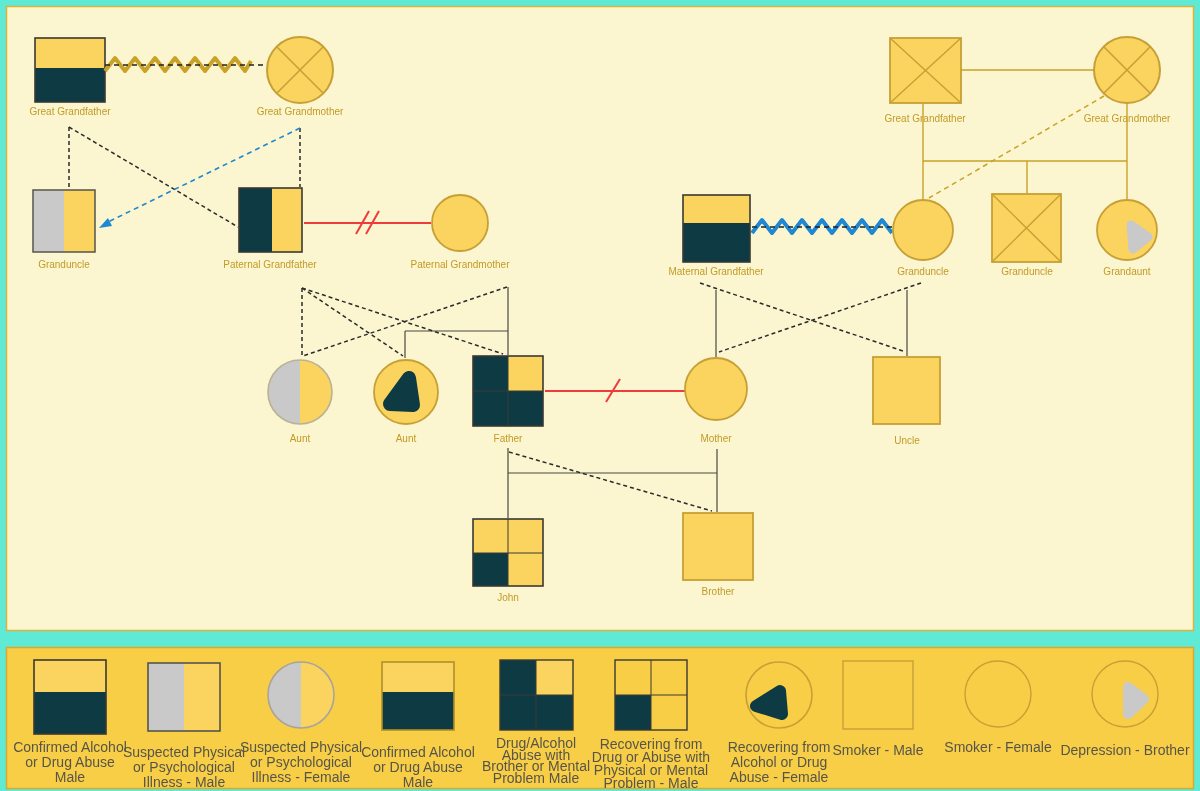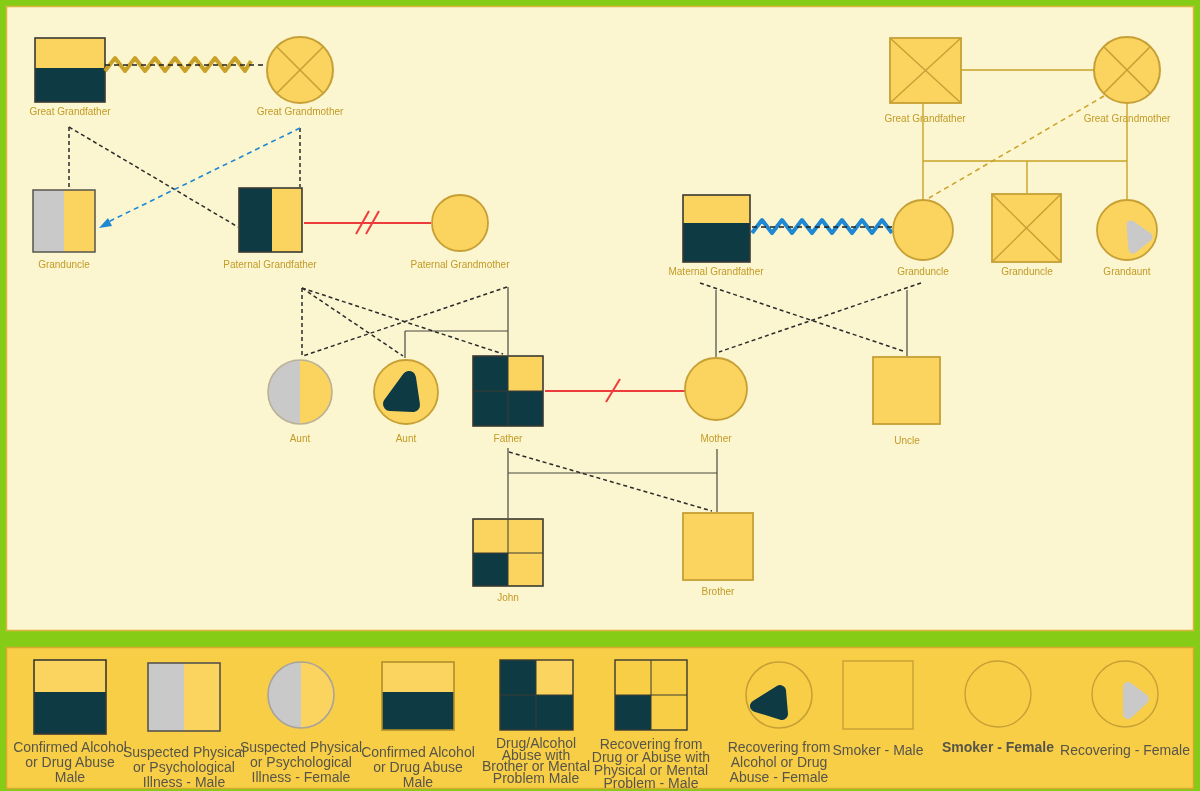--- a/index.html
+++ b/index.html
@@ -1,16 +1,16 @@
 <!DOCTYPE html>
 <html><head>
 <meta charset="utf-8">
 <style>
   html,body{margin:0;padding:0;background:#ffffff;font-family:"Liberation Sans",sans-serif;}
-  #stage{position:relative;width:1200px;height:791px;background:#84cc16;overflow:hidden;}
+  #stage{position:relative;width:1200px;height:791px;background:#5eead4;overflow:hidden;}
   #gensvg{position:absolute;left:0;top:0;}
   svg text{font-family:"Liberation Sans",sans-serif;font-size:10px;fill:#c39b25;}
   .legend-label{position:absolute;width:136px;text-align:center;font-size:14px;color:#57554a;
     line-height:15px;white-space:pre-line;}
   .legend-label.tight{line-height:11.5px;}
   .legend-label.mid{line-height:13px;}
 </style>
 </head>
 <body>
 
@@ -248,15 +248,15 @@
 Brother or Mental
 Problem Male</div>
   <div class="legend-label mid" style="left:583px;top:738px;">Recovering from
 Drug or Abuse with
 Physical or Mental
 Problem - Male</div>
   <div class="legend-label" style="left:711px;top:740px;">Recovering from
 Alcohol or Drug
 Abuse - Female</div>
   <div class="legend-label" style="left:810px;top:743px;">Smoker - Male</div>
-  <div class="legend-label" style="left:930px;top:740px;font-weight:bold;">Smoker - Female</div>
-  <div class="legend-label" style="left:1057px;top:743px;">Recovering - Female</div>
+  <div class="legend-label" style="left:930px;top:740px;">Smoker - Female</div>
+  <div class="legend-label" style="left:1057px;top:743px;">Depression - Brother</div>
 </div>
 
 </body></html>

